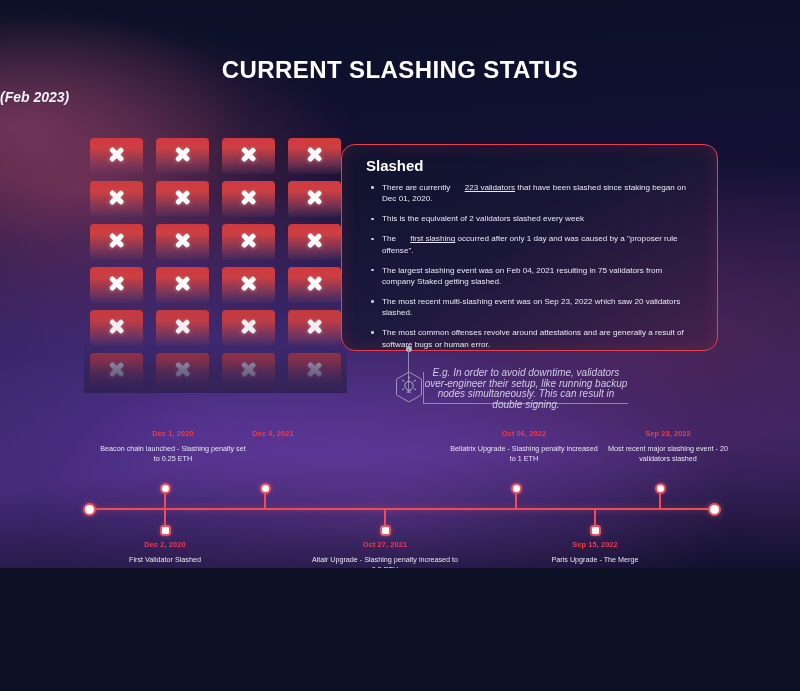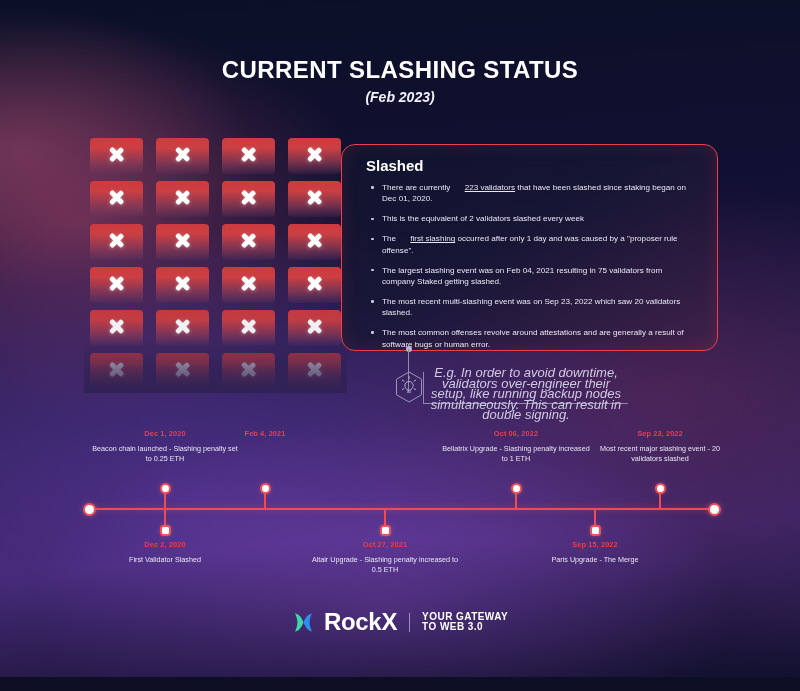--- a/index.html
+++ b/index.html
@@ -2,38 +2,38 @@
 <html><head>
 <meta charset="utf-8">
 <style>
   html,body{margin:0;padding:0;}
   body{
     width:800px;height:691px;overflow:hidden;
     font-family:"Liberation Sans","DejaVu Sans",sans-serif;
     background:#0d1024;
   }
   #stage{
-    position:relative;width:800px;height:677px;overflow:hidden;
+    position:relative;width:800px;height:568px;overflow:hidden;
     background:
       radial-gradient(150% 70% at 50% 118%, rgba(8,10,30,.95) 0%, rgba(8,10,30,0) 55%),
       radial-gradient(70% 46% at 48% 90%, rgba(126,72,186,.62) 0%, rgba(126,72,186,0) 62%),
       radial-gradient(95% 60% at 24% 74%, rgba(86,52,150,.72) 0%, rgba(86,52,150,0) 70%),
       radial-gradient(62% 44% at 83% 58%, rgba(120,44,92,.40) 0%, rgba(120,44,92,0) 72%),
       radial-gradient(55% 44% at 10% 33%, rgba(168,66,106,.52) 0%, rgba(168,66,106,0) 68%),
       radial-gradient(42% 30% at 2% 22%, rgba(196,92,126,.40) 0%, rgba(196,92,126,0) 70%),
       linear-gradient(176deg,#0b1026 0%,#121034 34%,#2b1f52 60%,#3a2466 78%,#2a1b49 92%,#141334 100%);
   }
 
   
   .title{
     position:absolute;left:0;right:0;top:56px;text-align:center;
     font-size:24px;font-weight:bold;color:#fff;letter-spacing:.4px;
   }
   .subtitle{
-    position:absolute;left:0;right:0;top:89px;text-align:center;
+    position:absolute;left:0;right:0;top:89px;
     font-size:14px;font-style:italic;font-weight:bold;color:#f3f1fb;
   }
 
   
   .grid{
     position:absolute;left:90px;top:138px;
     display:grid;grid-template-columns:repeat(4,53px);
     grid-auto-rows:36px;column-gap:13px;row-gap:7px;
   }
   .tile{
@@ -82,21 +82,21 @@
   .u{text-decoration:underline;padding-left:12px;}
 
   
   .conn{position:absolute;left:408px;top:349px;width:1px;height:43px;background:#8e89ad;}
   .conn-dot{position:absolute;left:405.5px;top:346px;width:6px;height:6px;border-radius:50%;background:#b9b4d2;}
   .hex{
     position:absolute;left:395px;top:371px;width:28px;height:32px;
   }
   .note{
     position:absolute;left:424px;top:368px;width:204px;
-    font-size:13px;line-height:10.6px;font-style:italic;color:#cfcbe2;text-align:center;
+    font-size:10px;line-height:10.6px;font-style:italic;color:#cfcbe2;text-align:center;
   }
   .note-edge-top{position:absolute;left:423px;top:372px;width:1px;height:32px;background:#8e89ad;}
   .note-underline{position:absolute;left:423px;top:403px;width:205px;height:1px;background:#8e89ad;}
 
   
   .axis{position:absolute;left:88px;top:508px;width:627px;height:2px;background:#f04a53;
         box-shadow:0 0 6px rgba(240,74,83,.55);}
   .cap{position:absolute;width:9px;height:9px;border-radius:50%;background:#fff;top:504.5px;
        box-shadow:0 0 7px rgba(255,120,130,.9),0 0 0 2px rgba(240,74,83,.95);}
   .cap.left{left:85px;}
@@ -106,21 +106,21 @@
   .stem.up{top:488px;height:21px;}
   .stem.down{top:509px;height:21px;}
   .node{position:absolute;width:7px;height:7px;background:#fff;
         box-shadow:0 0 6px rgba(255,120,130,.85),0 0 0 2px rgba(240,74,83,.95);}
   .node.up{top:485px;border-radius:50%;}
   .node.down{top:527px;border-radius:1.5px;}
 
   .ev{position:absolute;width:150px;text-align:center;}
   .ev .date{font-size:7.4px;font-weight:bold;color:#ef3d48;margin-bottom:6px;letter-spacing:.1px;}
   .ev .desc{font-size:7.2px;line-height:10px;color:#e8e6f3;}
-  .ev.above{bottom:0;}
+  .ev.above{bottom:0;margin-left:8px;}
   .ev.below{top:0;}
 
   
   .footer{position:absolute;left:0;right:0;top:608px;display:flex;justify-content:center;align-items:center;gap:9px;}
   .logo-mark{width:23px;height:23px;}
   .logo-word{font-size:24px;font-weight:bold;color:#fff;letter-spacing:-.3px;}
   .logo-div{width:1px;height:19px;background:#b8b2d6;opacity:.75;margin:0 3px;}
   .logo-tag{font-size:10px;line-height:9.6px;font-weight:bold;color:#fff;letter-spacing:.45px;}
 </style>
 </head>
@@ -252,21 +252,21 @@
       </div>
       <div class="stem down" style="left: 164px;"></div>
       <div class="node down" style="left: 161.5px;"></div>
       <div class="ev below" style="left: 90px; top: 540px;">
         <div class="date">Dec 2, 2020</div>
         <div class="desc">First Validator Slashed</div>
       </div>
       <div class="stem up" style="left: 264px;"></div>
       <div class="node up" style="left: 261.5px;"></div>
       <div class="ev above" style="left: 190px; top: 429px; height: 52px;">
-        <div class="date">Feb 4, 2021</div>
+        <div class="date">Dec 4, 2021</div>
       </div>
       <div class="stem down" style="left: 384px;"></div>
       <div class="node down" style="left: 381.5px;"></div>
       <div class="ev below" style="left: 310px; top: 540px;">
         <div class="date">Oct 27, 2021</div>
         <div class="desc">Altair Upgrade - Slashing penalty increased to 0.5 ETH</div>
       </div>
       <div class="stem up" style="left: 515px;"></div>
       <div class="node up" style="left: 512.5px;"></div>
       <div class="ev above" style="left: 441px; top: 429px; height: 52px;">

